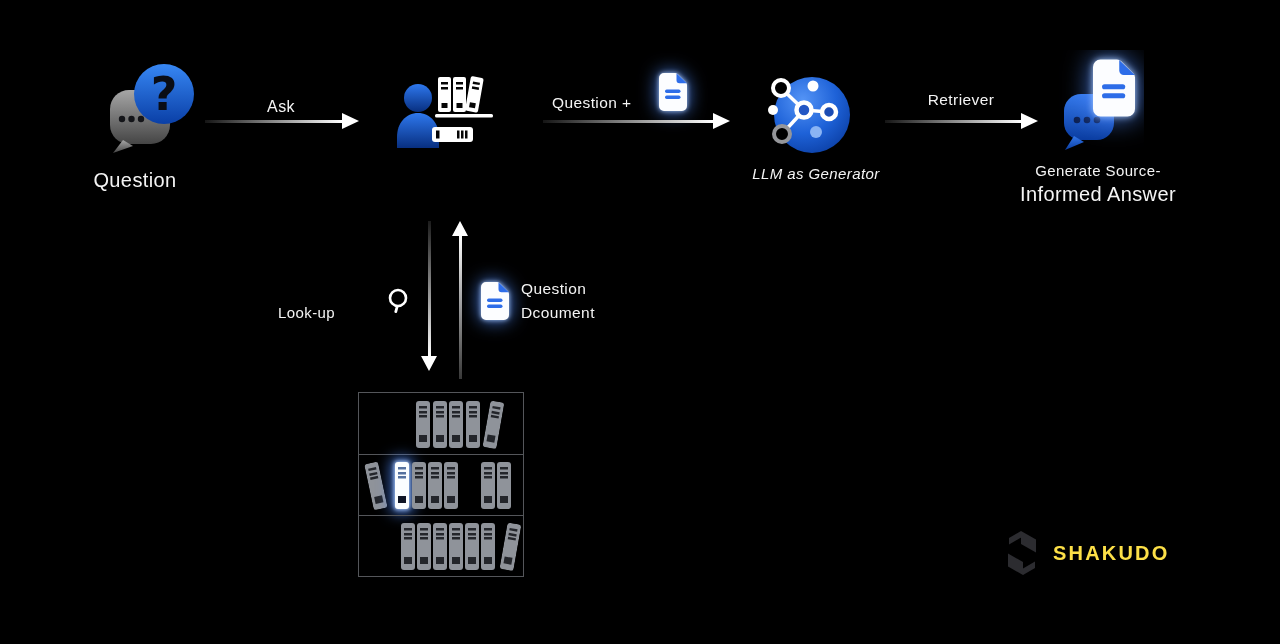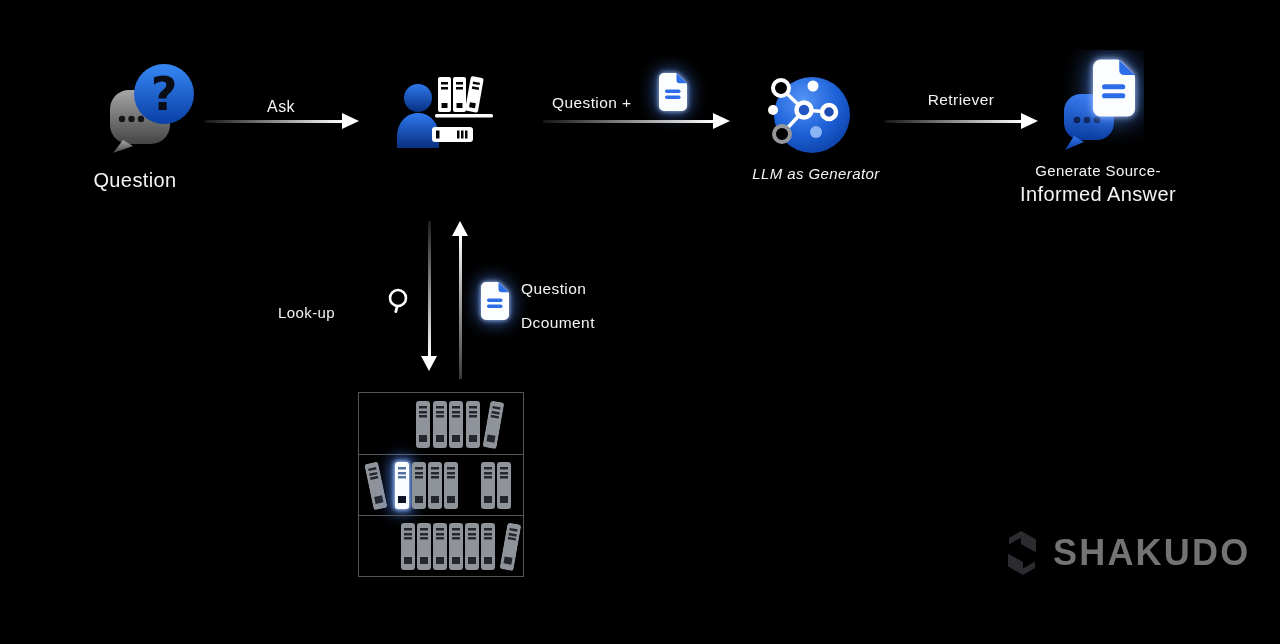--- a/index.html
+++ b/index.html
@@ -34,21 +34,21 @@
           background-size:8px 2.5px,8px 2.5px,8px 2.5px,8px 7px;
           background-position:3px 5px,3px 9.5px,3px 14px,3px 34px;
           background-repeat:no-repeat;}
   .binder.glow{background-color:#fafdff;
           background-image:linear-gradient(#55719f,#55719f),linear-gradient(#55719f,#55719f),
                            linear-gradient(#55719f,#55719f),linear-gradient(#0e1526,#0e1526);
           box-shadow:0 0 4px 1px rgba(175,205,255,.95),0 0 14px 5px rgba(80,140,255,.7);}
 
   
   .brand{position:absolute;left:1004px;top:529px;display:flex;align-items:center;gap:13px;}
-  .wordmark{font-size:36px;font-weight:bold;letter-spacing:2.2px;color:#737373;}
+  .wordmark{font-size:20px;font-weight:bold;letter-spacing:2.2px;color:#fde047;}
 </style>
 </head>
 <body>
 
 <div class="canvas">
 
   <svg style="position:absolute;left:103px;top:58px;" width="92" height="96" viewBox="0 0 92 96">
     <defs>
       <linearGradient id="qg" x1="0" y1="0" x2="0" y2="1">
         <stop offset="0" stop-color="#a6a6a6"></stop>
@@ -181,21 +181,21 @@
     <line x1="11.2" y1="19.5" x2="9.8" y2="24.6" stroke="#fff" stroke-width="2.8" stroke-linecap="round"></line>
   </svg>
 
   <svg class="glow-doc" style="position:absolute;left:479px;top:281px;" width="32" height="40" viewBox="0 0 32 40">
     <path d="M7 1 h11 a4 4 0 0 1 2.8 1.2 l8 8 a4 4 0 0 1 1.2 2.8 v21 a5 5 0 0 1 -5 5 H7 a5 5 0 0 1 -5 -5 V6 a5 5 0 0 1 5 -5 z" fill="#fcfdff"></path>
     <path d="M19.5 1.3 L29.9 11.3 h-7.4 a3 3 0 0 1 -3 -3 z" fill="#2e6de8"></path>
     <rect x="8" y="17.5" width="15.5" height="3.4" rx="1.7" fill="#2e6de8"></rect>
     <rect x="8" y="23.5" width="15.5" height="3.4" rx="1.7" fill="#2e6de8"></rect>
   </svg>
   <div class="lbl" style="left:521px;top:280px;font-size:15.5px;">Question</div>
-  <div class="lbl" style="left:521px;top:314px;font-size:15.5px;">Dcoument</div>
+  <div class="lbl" style="left:521px;top:304px;font-size:15.5px;">Dcoument</div>
 
   <div class="shelf">
     <div class="shelf-row">
         <div class="binder" style="left: 57px;"></div>
         <div class="binder" style="left: 73.5px;"></div>
         <div class="binder" style="left: 90px;"></div>
         <div class="binder" style="left: 106.5px;"></div>
         <div class="binder" style="left: 124px; transform: rotate(10deg);"></div>
       </div>
     <div class="shelf-row">

